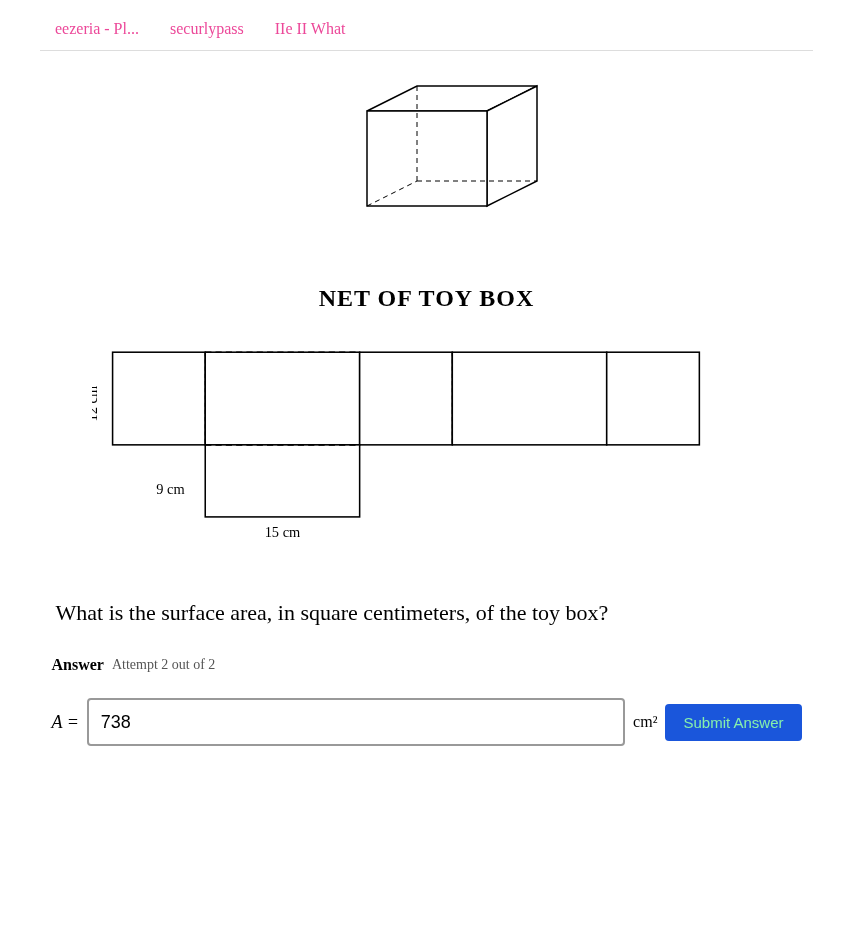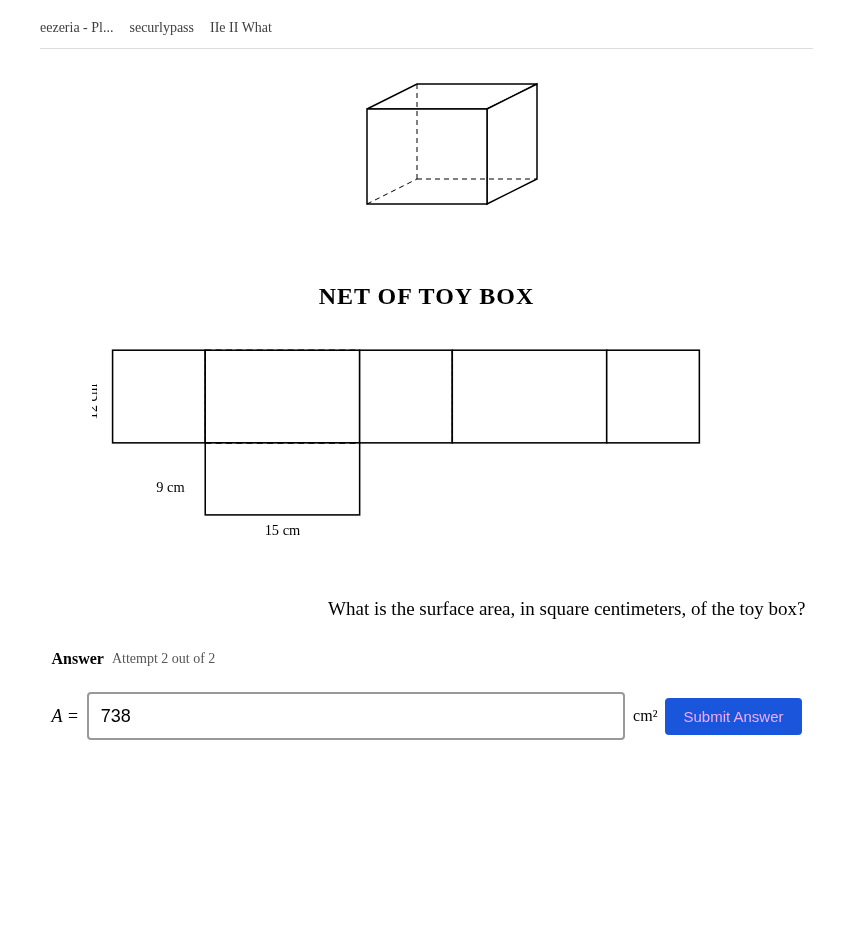--- a/index.html
+++ b/index.html
@@ -18,23 +18,24 @@
     }
     .top-bar {
       display: flex;
       align-items: center;
       gap: 16px;
       padding-bottom: 12px;
       border-bottom: 1px solid #ddd;
       margin-bottom: 20px;
     }
     .top-bar-item {
-      font-size: 14px;
-      color: #404040;
+      font-size: 16px;
+      color: #ec4899;
       cursor: pointer;
+      margin-left: 15px;
     }
     .content-area {
       display: flex;
       flex-direction: column;
       align-items: center;
     }
     
     .box-3d-container {
       margin-bottom: 10px;
     }
@@ -51,23 +52,23 @@
       width: 700px;
       height: 240px;
       margin-bottom: 30px;
       margin-left: 30px;
     }
     .net-svg {
       width: 700px;
       height: 240px;
     }
     .question-text {
-      font-size: 19px;
+      font-size: 22px;
       margin-bottom: 30px;
-      text-align: right;
+      text-align: left;
       width: 100%;
       max-width: 750px;
       margin-left: 8px;
     }
     .answer-section {
       width: 100%;
       max-width: 750px;
     }
     .answer-label-row {
       display: flex;
@@ -100,21 +101,21 @@
       border-radius: 4px;
       padding: 0 12px;
       font-size: 18px;
       outline: none;
     }
     .unit-label {
       font-size: 16px;
     }
     .submit-btn {
       background: #1a56db;
-      color: #f0abfc;
+      color: #86efac;
       border: none;
       border-radius: 4px;
       padding: 10px 18px;
       font-size: 15px;
       cursor: pointer;
       white-space: nowrap;
     }
   </style>
 </head>
 <body>

